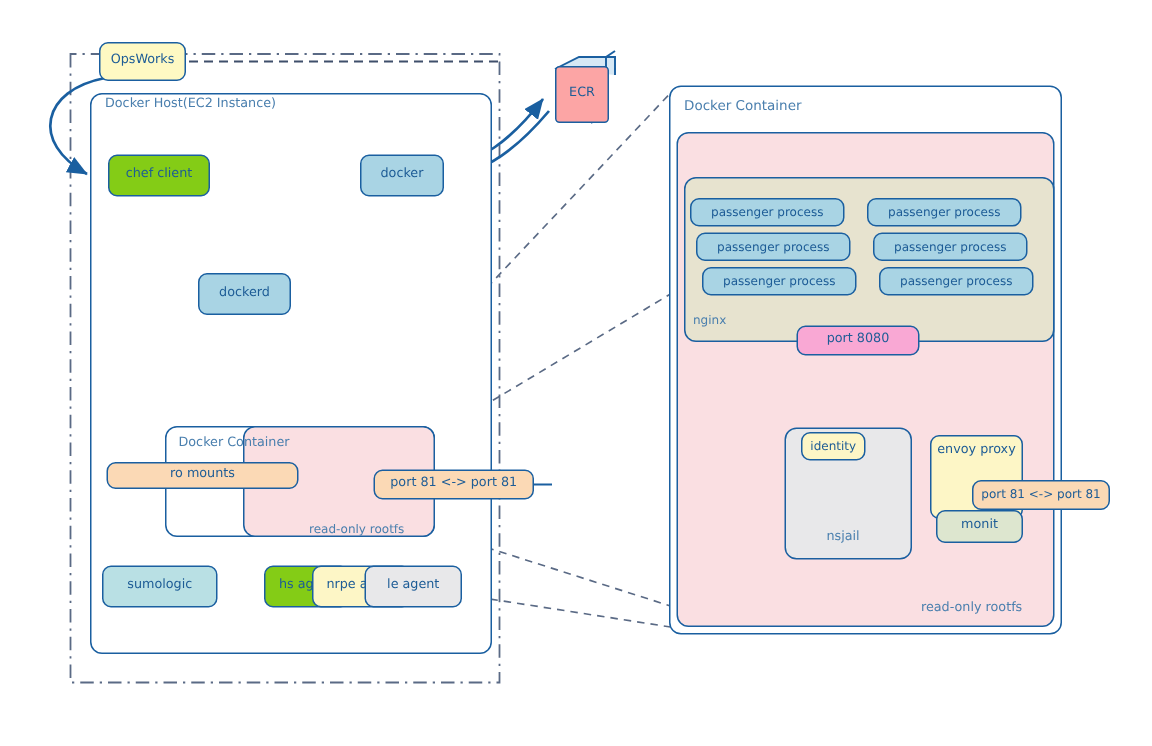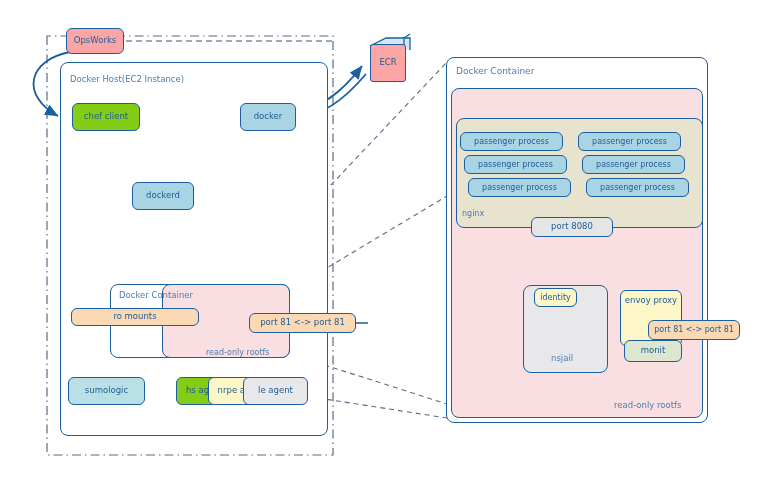--- a/index.html
+++ b/index.html
@@ -79,30 +79,30 @@
 
     <path d="M108,376 L108,370 M160,376 L160,370 M212,376 L212,370 M262,376 L262,370" stroke="#1a5fa0" stroke-width="1.2" fill="none"></path>
 
     <g>
       <path d="M370,46 L386,38 L410,38 L410,50" fill="#d6e8f5" stroke="#1a5fa0" stroke-width="1.3"></path>
       <path d="M404,38 L404,76 L394,82" fill="none" stroke="#1a5fa0" stroke-width="1.3"></path>
       <path d="M404,38 L410,34" fill="none" stroke="#1a5fa0" stroke-width="1.3"></path>
     </g>
   </svg>
 
-  <div class="node" style="left:66px;top:28px;width:58px;height:26px;background:#fca5a5;font-size:8.5px;">
+  <div class="node" style="left:66px;top:28px;width:58px;height:26px;background:#fef9c3;font-size:8.5px;">
     <span>OpsWorks</span>
   </div>
 
   <div class="node" style="left:370px;top:44px;width:36px;height:38px;background:#fca5a5;font-size:8.5px;border-radius:3px;">
     <span>ECR</span>
   </div>
 
   <div class="grp" style="left:60px;top:62px;width:268px;height:374px;background:#ffffff;"></div>
-  <div class="grp-title" style="left:70px;top:74px;font-size:8.5px;">Docker Host(EC2 Instance)</div>
+  <div class="grp-title" style="left:70px;top:64px;font-size:8.5px;">Docker Host(EC2 Instance)</div>
 
   <div class="node" style="left:72px;top:103px;width:68px;height:28px;background:#84cc16;font-size:8.5px;">
     <span>chef client</span>
   </div>
 
   <div class="node" style="left:240px;top:103px;width:56px;height:28px;background:#a9d4e4;font-size:8.5px;">
     <span>docker</span>
   </div>
 
   <div class="node" style="left:132px;top:182px;width:62px;height:28px;background:#a9d4e4;font-size:8.5px;">
@@ -157,21 +157,21 @@
   <div class="node" style="left:578px;top:132px;width:103px;height:19px;background:#a9d4e4;font-size:8px;">
     <span>passenger process</span>
   </div>
   <div class="node" style="left:582px;top:155px;width:103px;height:19px;background:#a9d4e4;font-size:8px;">
     <span>passenger process</span>
   </div>
   <div class="node" style="left:586px;top:178px;width:103px;height:19px;background:#a9d4e4;font-size:8px;">
     <span>passenger process</span>
   </div>
 
-  <div class="node" style="left:531px;top:217px;width:82px;height:20px;background:#e5e5e5;font-size:8.5px;">
+  <div class="node" style="left:531px;top:217px;width:82px;height:20px;background:#f9a8d4;font-size:8.5px;">
     <span>port 8080</span>
   </div>
 
   <div class="grp" style="left:523px;top:285px;width:85px;height:88px;background:#e8e8ea;"></div>
   <div class="lbl" style="left:551px;top:353px;font-size:8.5px;">nsjail</div>
   <div class="node" style="left:534px;top:288px;width:43px;height:19px;background:#fdf6c6;font-size:8px;">
     <span>identity</span>
   </div>
 
   <div class="node" style="left:620px;top:290px;width:62px;height:56px;background:#fdf6c6;font-size:8.5px;align-items:flex-start;padding-top:5px;">

